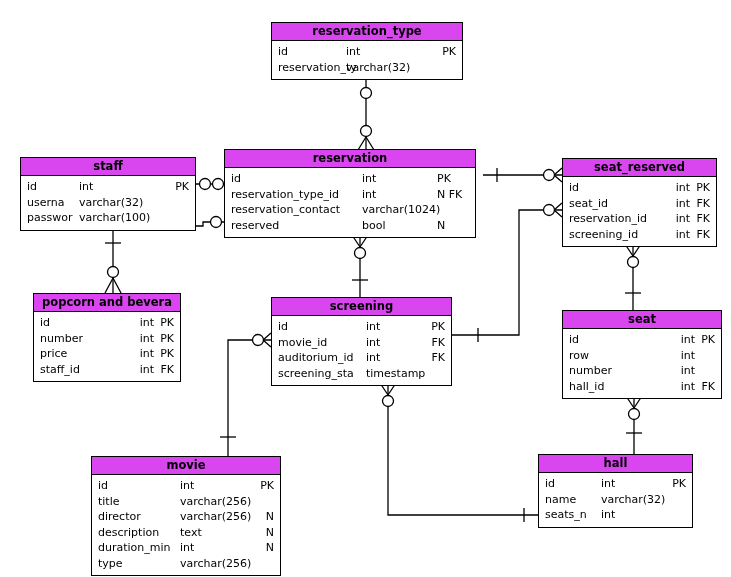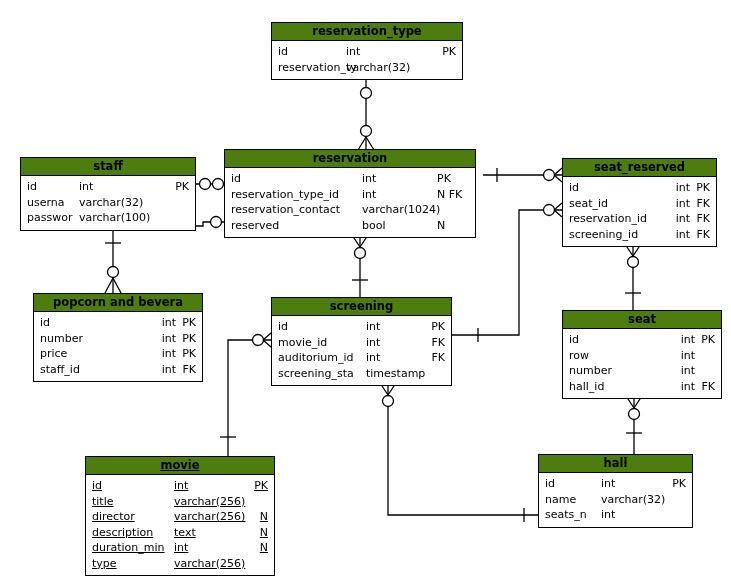--- a/index.html
+++ b/index.html
@@ -3,21 +3,21 @@
 <meta charset="utf-8">
 <style>
   * { margin:0; padding:0; box-sizing:border-box; }
   html,body { background:#ffffff; }
   body { font-family:"DejaVu Sans", sans-serif; color:#000; }
   .canvas { position:relative; width:731px; height:577px; background:#fff; overflow:hidden; }
   .wires { position:absolute; left:0; top:0; width:731px; height:577px; z-index:1; }
   .wires path { stroke:#000; stroke-width:1.3; fill:none; }
   .wires circle { stroke:#000; stroke-width:1.3; fill:#fff; }
   .table { position:absolute; z-index:2; background:#fff; border:1.5px solid #000; font-size:11px; line-height:15.5px; }
-  .thead { background:#4d7c0f; border-bottom:1.2px solid #000; font-weight:bold; text-align:center;
+  .thead { background:#d946ef; border-bottom:1.2px solid #000; font-weight:bold; text-align:center;
            height:18px; line-height:17px; font-size:11.5px; padding:0 4px; white-space:nowrap; }
   .tbody { padding:3px 6px 4px 6px; }
   .trow { display:grid; white-space:nowrap; }
   .c-name, .c-type, .c-key { display:block; }
   
   .wa .trow { grid-template-columns:68px 1fr 28px; }   
   .wb .trow { grid-template-columns:52px 1fr auto; }   
   .wc .trow { grid-template-columns:131px 1fr 32px; }  
   .wd .trow { grid-template-columns:88px 1fr auto; }   
   .we .trow { grid-template-columns:82px 1fr auto; }   
@@ -181,21 +181,21 @@
           <span class="c-key">FK</span>
         </div>
         <div class="trow">
           <span class="c-name">screening_id</span>
           <span class="c-type">int</span>
           <span class="c-key">FK</span>
         </div>
       </div>
   </div>
 
-  <div class="table wn" style="left:33px; top:293px; width:170px;">
+  <div class="table wn" style="left:33px; top:293px; width:148px;">
     <div class="thead">popcorn and bevera</div>
     <div class="tbody">
         <div class="trow">
           <span class="c-name">id</span>
           <span class="c-type">int</span>
           <span class="c-key">PK</span>
         </div>
         <div class="trow">
           <span class="c-name">number</span>
           <span class="c-type">int</span>
@@ -259,21 +259,21 @@
           <span class="c-key"></span>
         </div>
         <div class="trow">
           <span class="c-name">hall_id</span>
           <span class="c-type">int</span>
           <span class="c-key">FK</span>
         </div>
       </div>
   </div>
 
-  <div class="table we" style="left:85px; top:456px; width:190px;text-decoration:underline;">
+  <div class="table we" style="left:91px; top:456px; width:190px;">
     <div class="thead">movie</div>
     <div class="tbody">
         <div class="trow">
           <span class="c-name">id</span>
           <span class="c-type">int</span>
           <span class="c-key">PK</span>
         </div>
         <div class="trow">
           <span class="c-name">title</span>
           <span class="c-type">varchar(256)</span>

